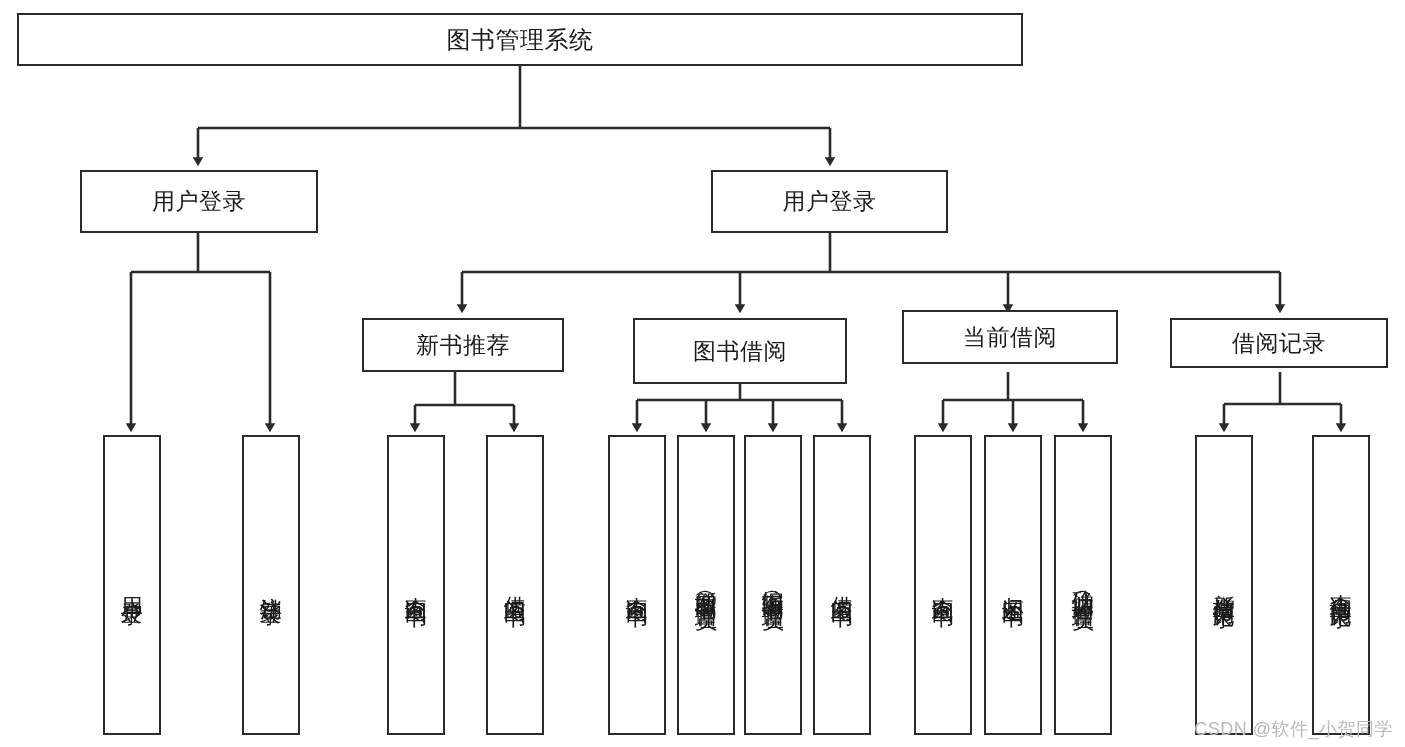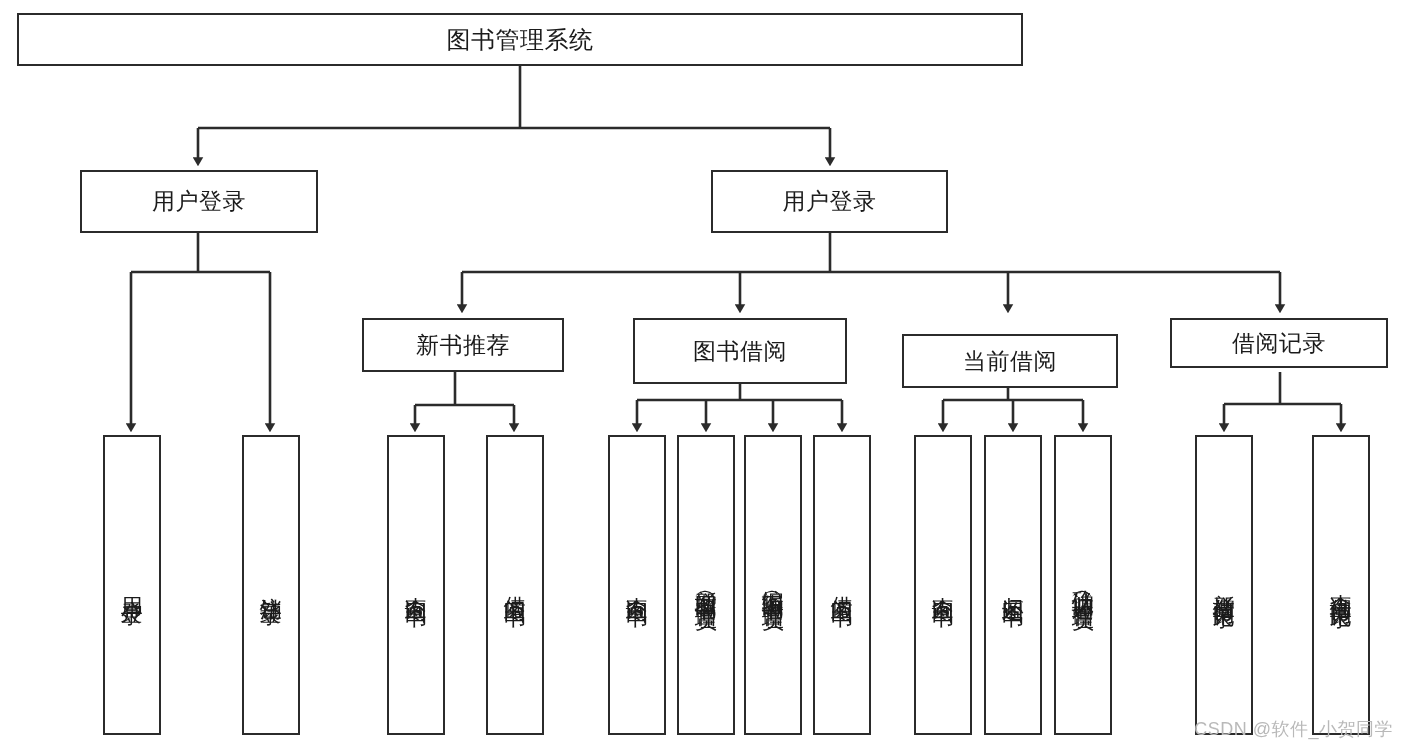--- a/index.html
+++ b/index.html
@@ -115,21 +115,21 @@
   <div class="node-box" style="left:711px;top:170px;width:237px;height:63px;">
     <span class="node-label">用户登录</span>
   </div>
 
   <div class="node-box" style="left:362px;top:318px;width:202px;height:54px;">
     <span class="node-label">新书推荐</span>
   </div>
   <div class="node-box" style="left:633px;top:318px;width:214px;height:66px;">
     <span class="node-label">图书借阅</span>
   </div>
-  <div class="node-box" style="left:902px;top:334px;width:216px;height:54px;">
+  <div class="node-box" style="left:902px;top:310px;width:216px;height:54px;">
     <span class="node-label">当前借阅</span>
   </div>
   <div class="node-box" style="left:1170px;top:318px;width:218px;height:50px;">
     <span class="node-label">借阅记录</span>
   </div>
 
   <div class="node-box" style="left:103px;top:435px;width:58px;height:300px;">
     <span class="node-label vertical">用户登录</span>
   </div>
   <div class="node-box" style="left:242px;top:435px;width:58px;height:300px;">

